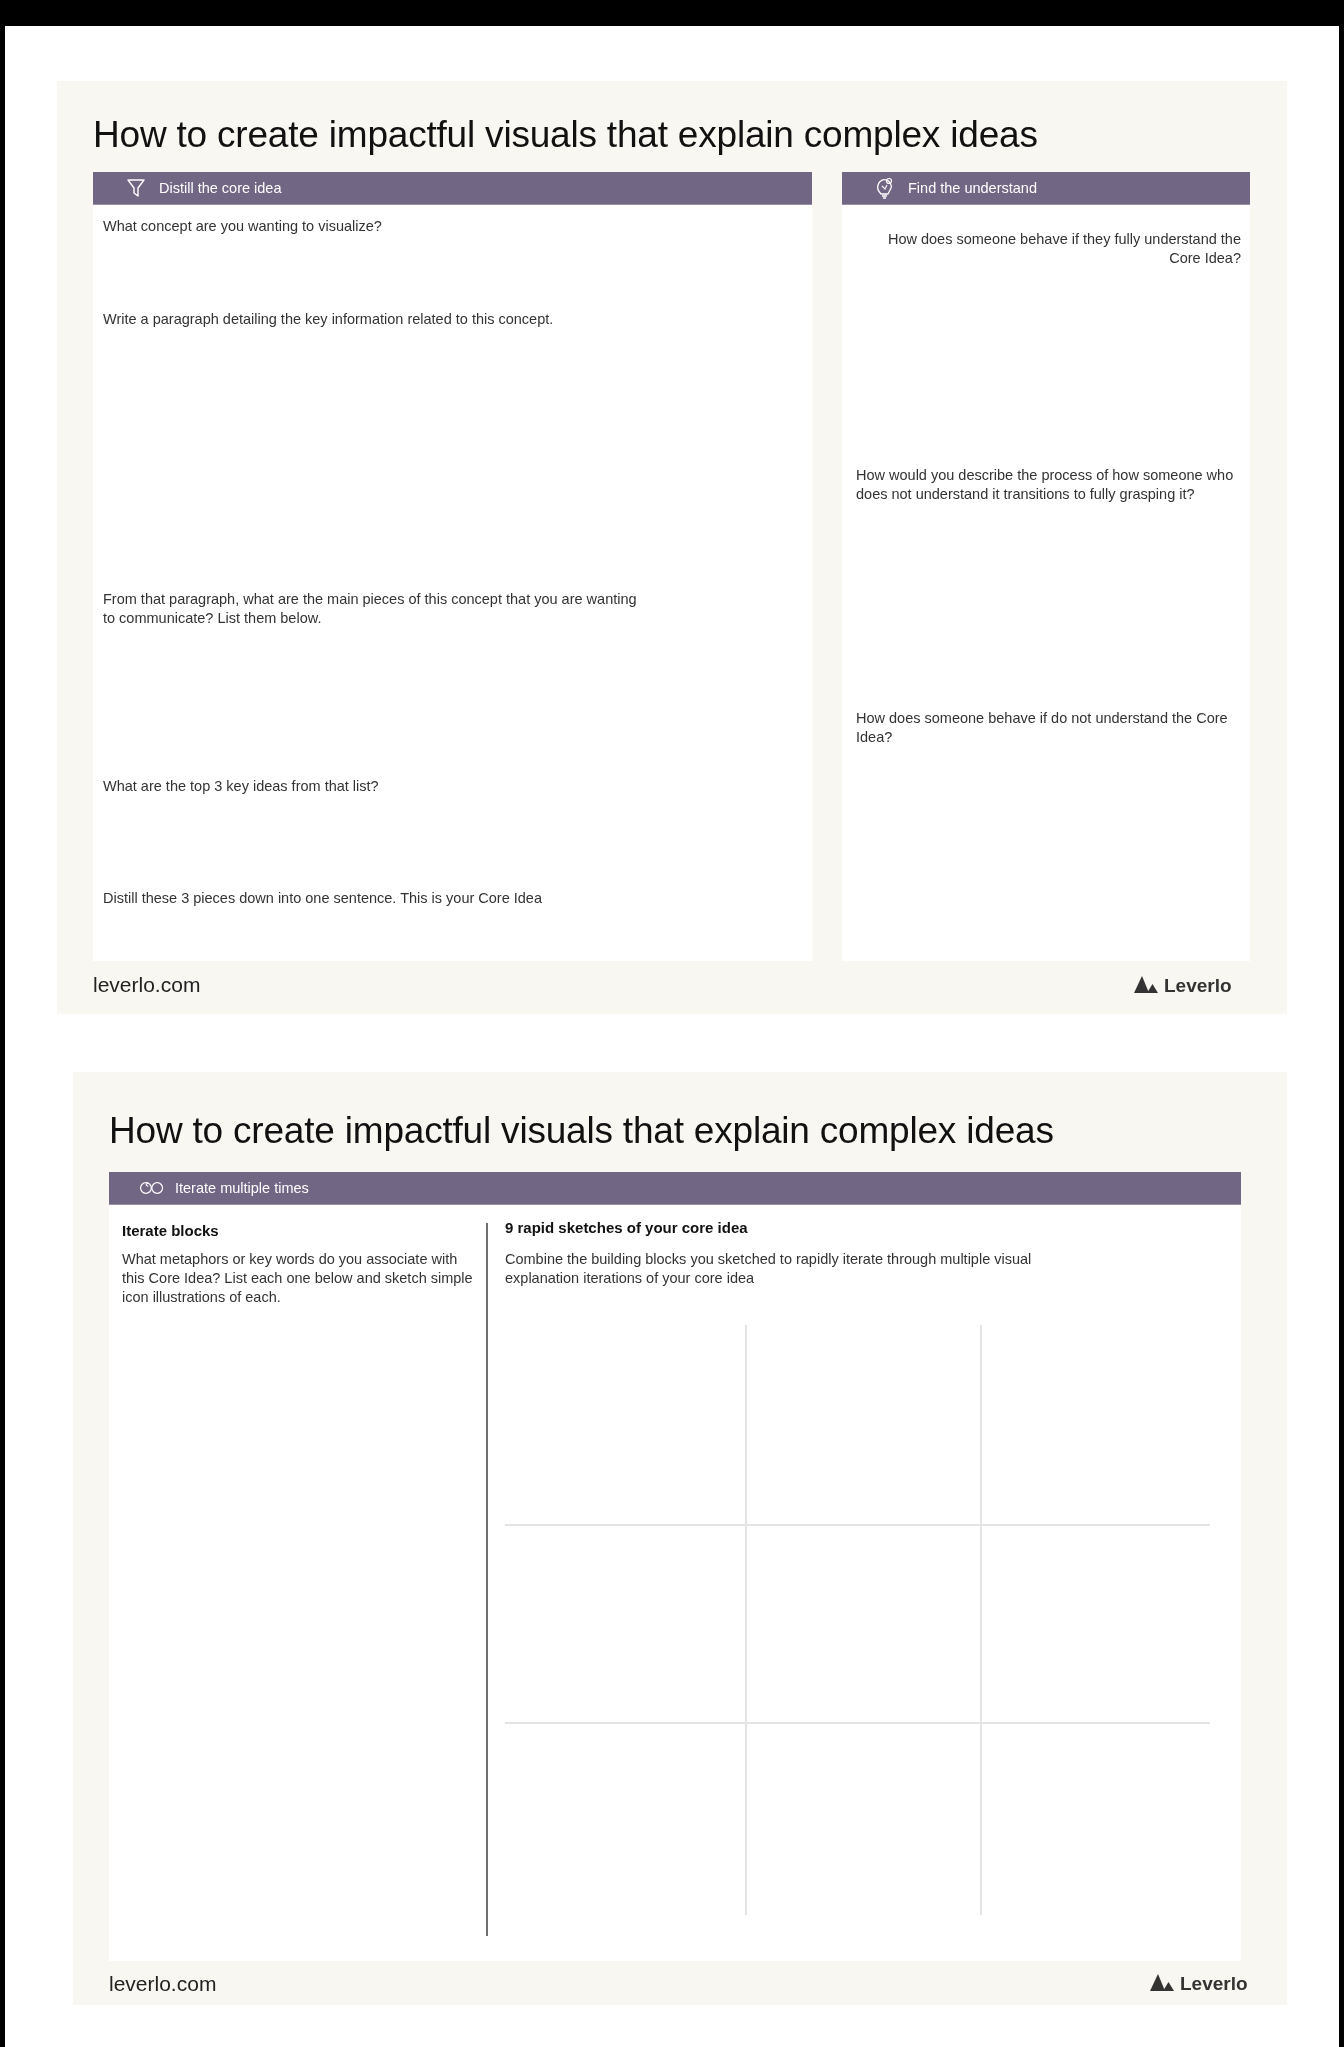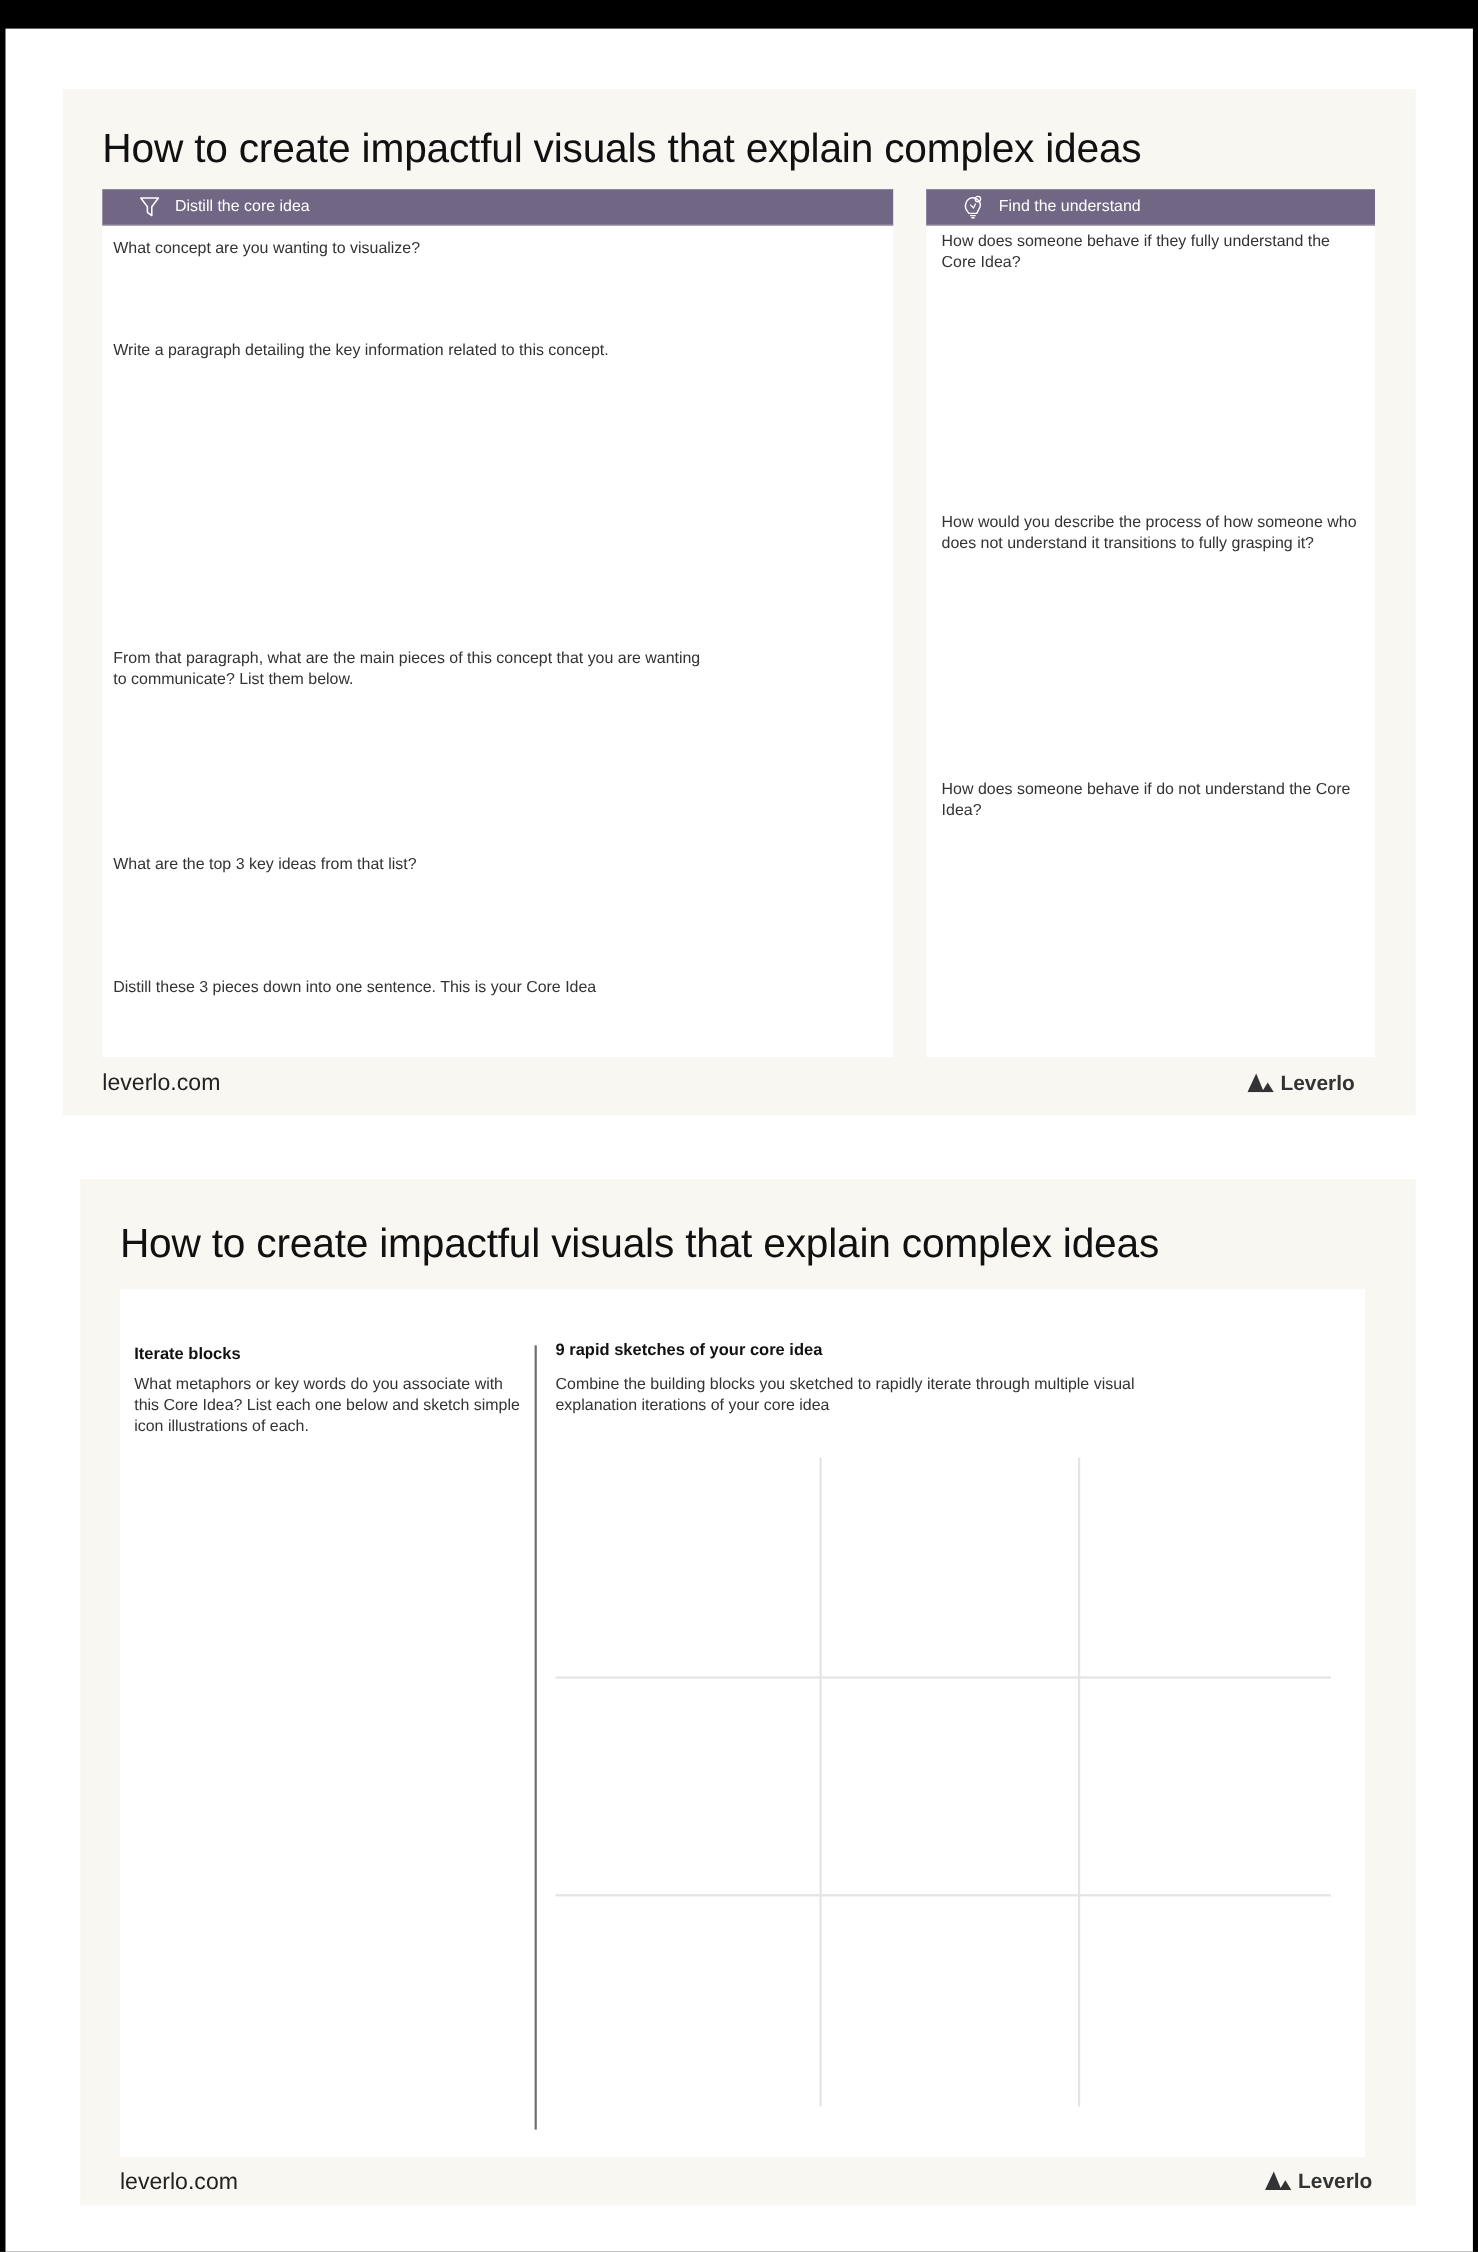--- a/index.html
+++ b/index.html
@@ -63,39 +63,49 @@
       <div class="panel-head">
         <span class="icon">
           <svg width="22" height="22" viewBox="0 0 22 22">
               <path d="M7 17 C4 14 3 11 4 8 C5 4 9 2 12 3 C16 4 18 8 17 11 C16 13 15 15 14 17 Z M8 19 H13 M9 21 H12" fill="none" stroke="#fff" stroke-width="1.3" stroke-linejoin="round"></path>
               <circle cx="15" cy="4" r="2.5" fill="none" stroke="#fff" stroke-width="1.2"></circle>
               <path d="M8 9 L11 12 L13 8" fill="none" stroke="#fff" stroke-width="1.1"></path>
             </svg>
         </span>
         <span class="label">Find the understand</span>
       </div>
-      <div class="q" style="left:14px; top:39px; width:385px;">How does someone behave if they fully understand the Core Idea?</div>
+      <div class="q" style="left:14px; top:58px; width:385px;text-align:right;">How does someone behave if they fully understand the Core Idea?</div>
       <div class="q" style="left:14px; top:294px; width:390px;">How would you describe the process of how someone who does not understand it transitions to fully grasping it?</div>
       <div class="q" style="left:14px; top:537px; width:390px;">How does someone behave if do not understand the Core Idea?</div>
     </div>
 
     <div class="footer-url" style="left:36px; top:892px;">leverlo.com</div>
     <div class="logo" style="left:1077px; top:894px;">
       <svg width="26" height="18" viewBox="0 0 26 18">
           <path d="M0 18 L8 1 L15 18 Z" fill="#333"></path>
           <path d="M13 18 L18.5 9 L24 18 Z" fill="#333"></path>
         </svg>
       <span>Leverlo</span>
     </div>
   </div>
 
   <div class="card card2">
     <div class="title">How to create impactful visuals that explain complex ideas</div>
 
     <div class="panel p-iter">
+      <div class="panel-head">
+        <span class="icon">
+          <svg width="30" height="16" viewBox="0 0 30 16">
+              <circle cx="8" cy="8" r="6.2" fill="none" stroke="#fff" stroke-width="1.4"></circle>
+              <circle cx="21" cy="8" r="6.2" fill="none" stroke="#fff" stroke-width="1.4"></circle>
+              <path d="M8 4 L10.5 1.5 M8 4 L10.5 6.5" stroke="#fff" stroke-width="1.2" fill="none"></path>
+            </svg>
+        </span>
+        <span class="label">Iterate multiple times</span>
+      </div>
 
       <div class="sub-h" style="left:13px; top:50px;">Iterate blocks</div>
       <div class="q" style="left:13px; top:78px; width:360px;">What metaphors or key words do you associate with this Core Idea? List each one below and sketch simple icon illustrations of each.</div>
 
       <div class="divider" style="left:377px; top:51px; height:713px;"></div>
 
       <div class="sub-h" style="left:396px; top:47px;">9 rapid sketches of your core idea</div>
       <div class="q" style="left:396px; top:78px; width:560px;">Combine the building blocks you sketched to rapidly iterate through multiple visual explanation iterations of your core idea</div>
 
       <div>

